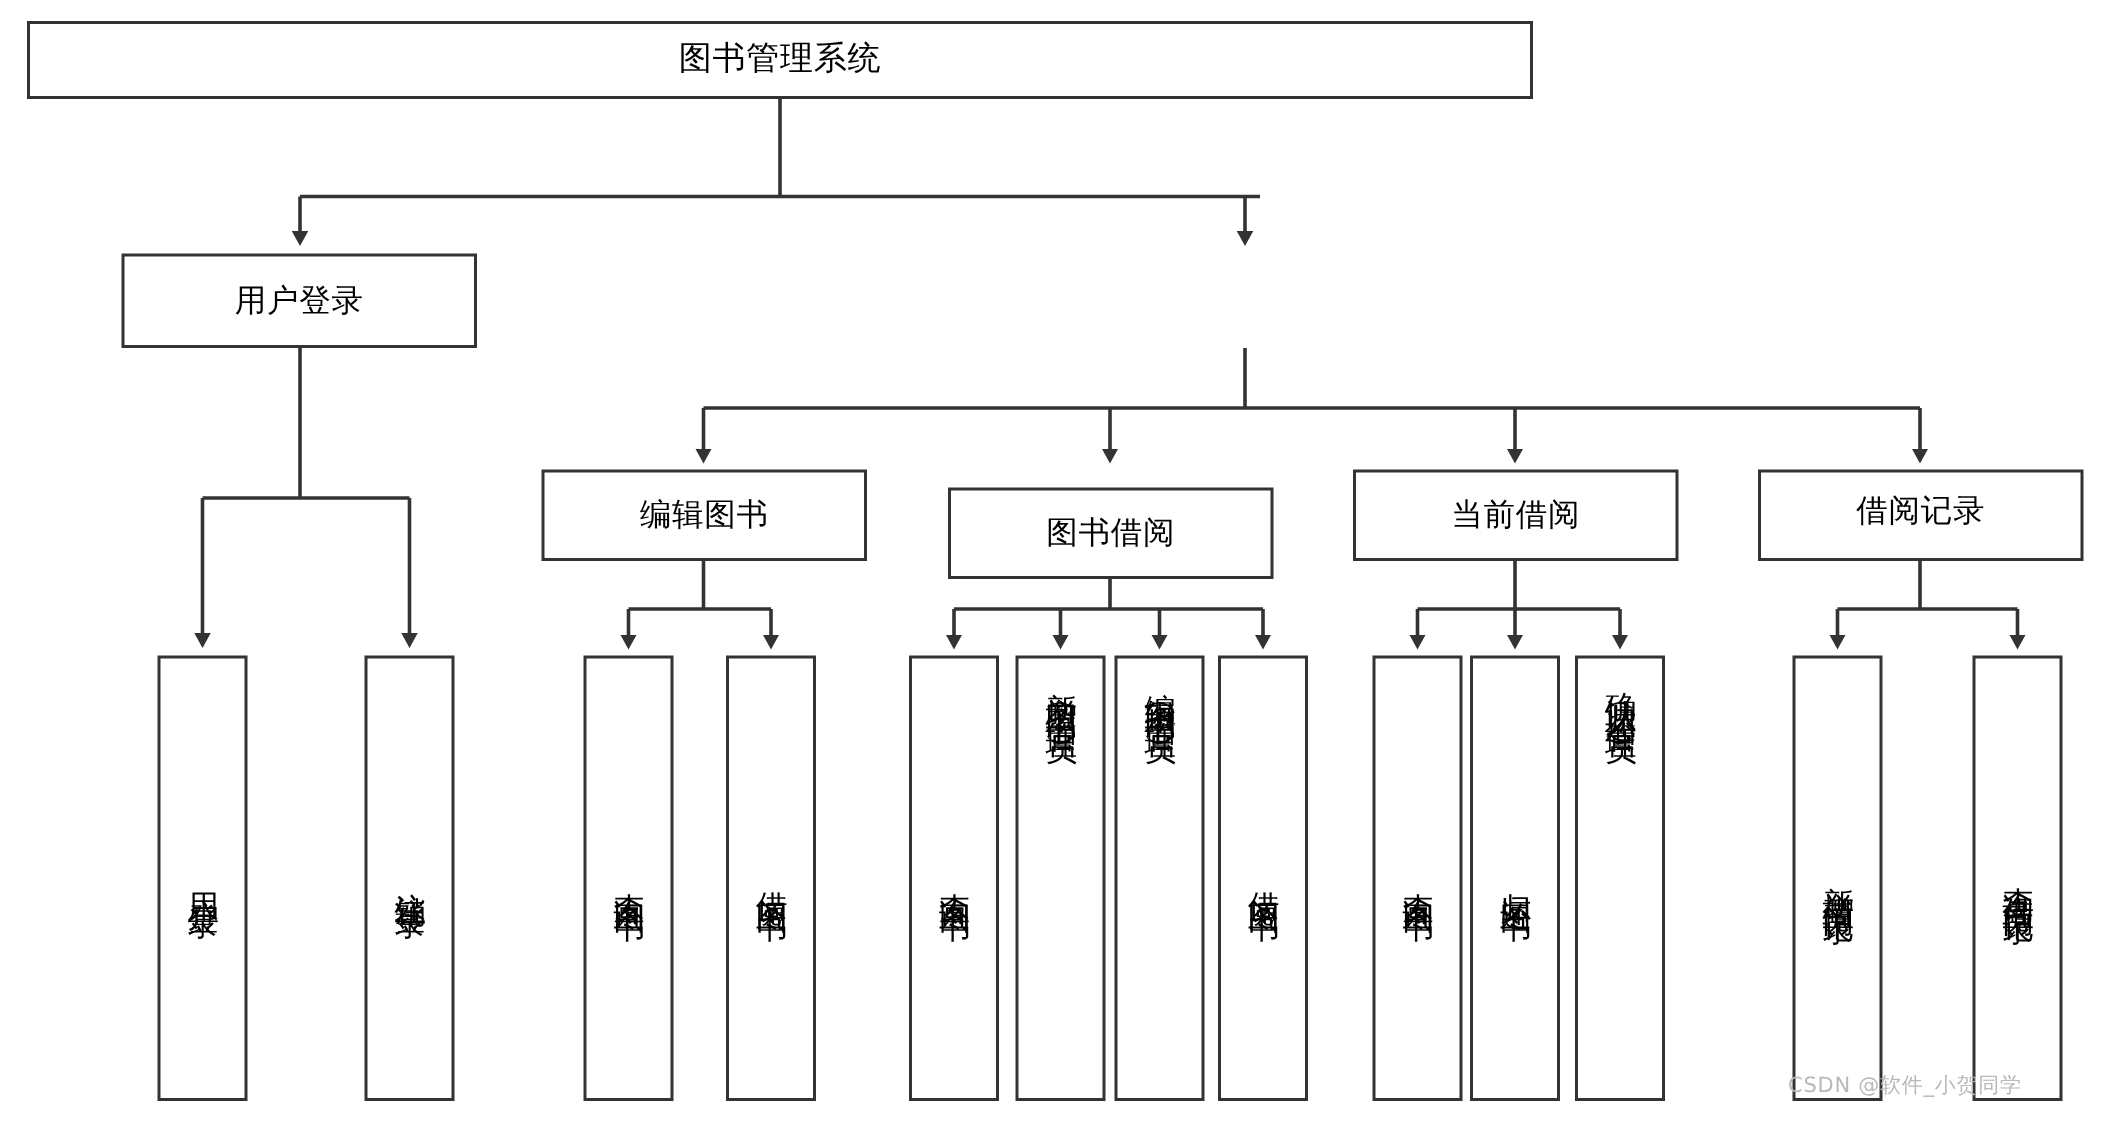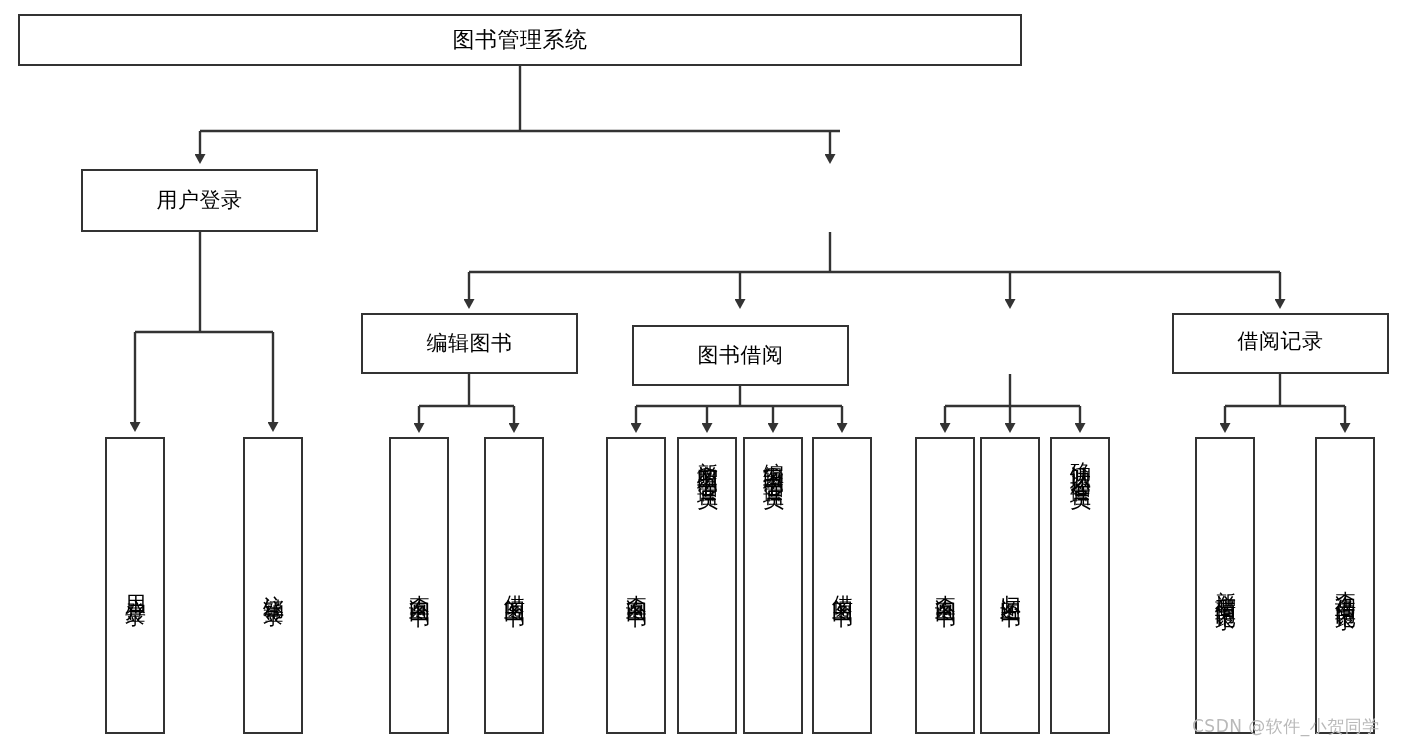--- a/index.html
+++ b/index.html
@@ -64,21 +64,21 @@
     letter-spacing: 4px;
     white-space: nowrap;
   }
   .node.vert.center-text {
     align-items: center;
     padding-top: 0;
   }
   .watermark {
     position: absolute;
     color: #b9b9b9;
-    font-size: 17px;
+    font-size: 14px;
     letter-spacing: 0.5px;
     white-space: nowrap;
     z-index: 3;
     font-family: "DejaVu Sans", "Liberation Sans", sans-serif;
   }
 </style>
 </head>
 <body>
 
 <div id="diagram">
@@ -140,20 +140,23 @@
   <div class="node horiz" style="left:81px; top:169px; width:237px; height:63px;">
     <span class="label">用户登录</span>
   </div>
 
   <div class="node horiz" style="left:361px; top:313px; width:217px; height:61px;">
     <span class="label">编辑图书</span>
   </div>
   <div class="node horiz" style="left:632px; top:313px; width:217px; height:61px;margin-top:12px;">
     <span class="label">图书借阅</span>
   </div>
+  <div class="node horiz" style="left:902px; top:313px; width:217px; height:61px;">
+    <span class="label">当前借阅</span>
+  </div>
   <div class="node horiz" style="left:1172px; top:313px; width:217px; height:61px;font-family:Liberation Mono, monospace;">
     <span class="label">借阅记录</span>
   </div>
 
   <div class="node vert center-text" style="left:105px; top:437px; width:60px; height:297px;">
     <span class="label">用户登录</span>
   </div>
   <div class="node vert center-text" style="left:243px; top:437px; width:60px; height:297px;">
     <span class="label">注销登录</span>
   </div>

